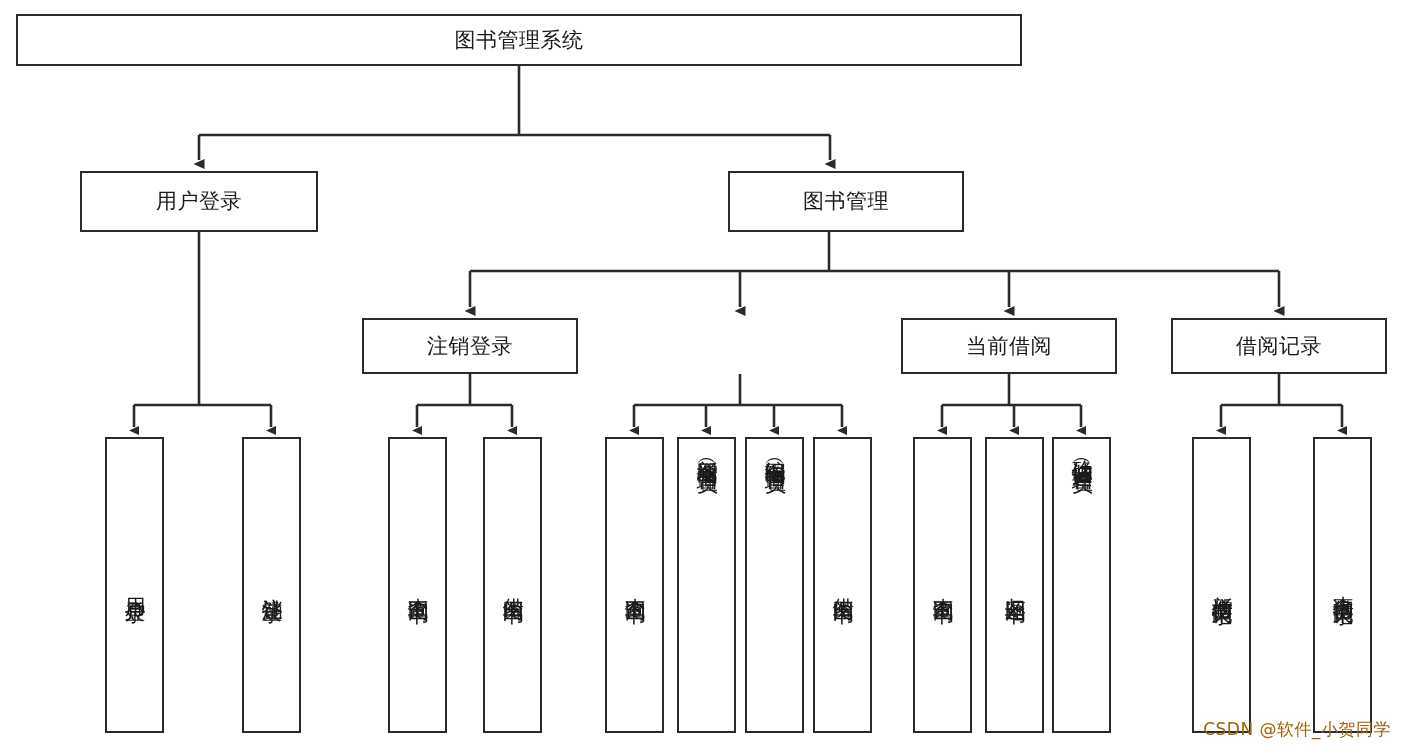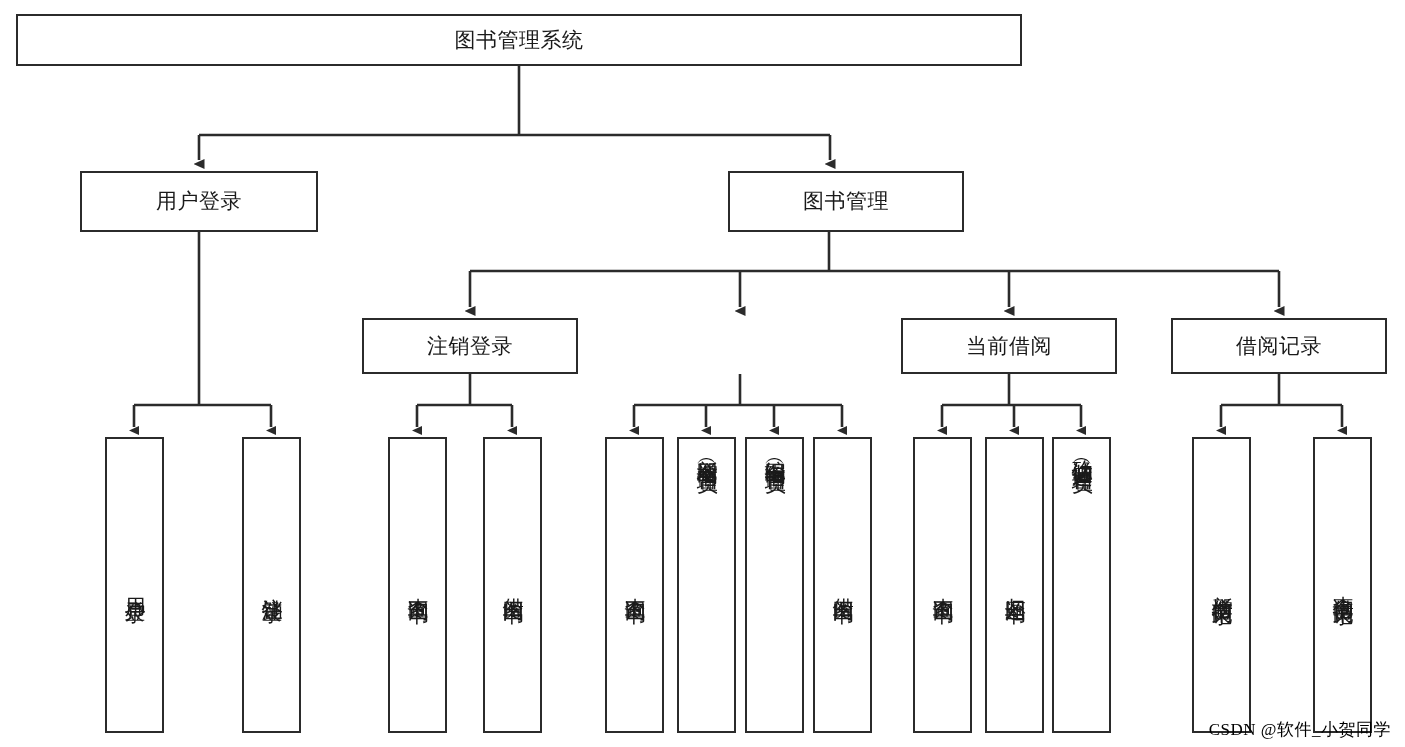--- a/index.html
+++ b/index.html
@@ -180,14 +180,14 @@
   <div class="node leaf" style="left: 1052px; top: 437px; width: 59px; height: 296px;">
     <span class="label">确认归还（管理员）</span>
   </div>
   <div class="node leaf center-v" style="left: 1192px; top: 437px; width: 59px; height: 296px;">
     <span class="label">新增借阅记录</span>
   </div>
   <div class="node leaf center-v" style="left: 1313px; top: 437px; width: 59px; height: 296px;">
     <span class="label">查询借阅记录</span>
   </div>
 
-  <div id="watermark" style="color: #000000; font-family: Liberation Serif, serif;">CSDN @软件_小贺同学</div>
+  <div id="watermark" style="color: #a16207;">CSDN @软件_小贺同学</div>
 </div>
 
 </body></html>

